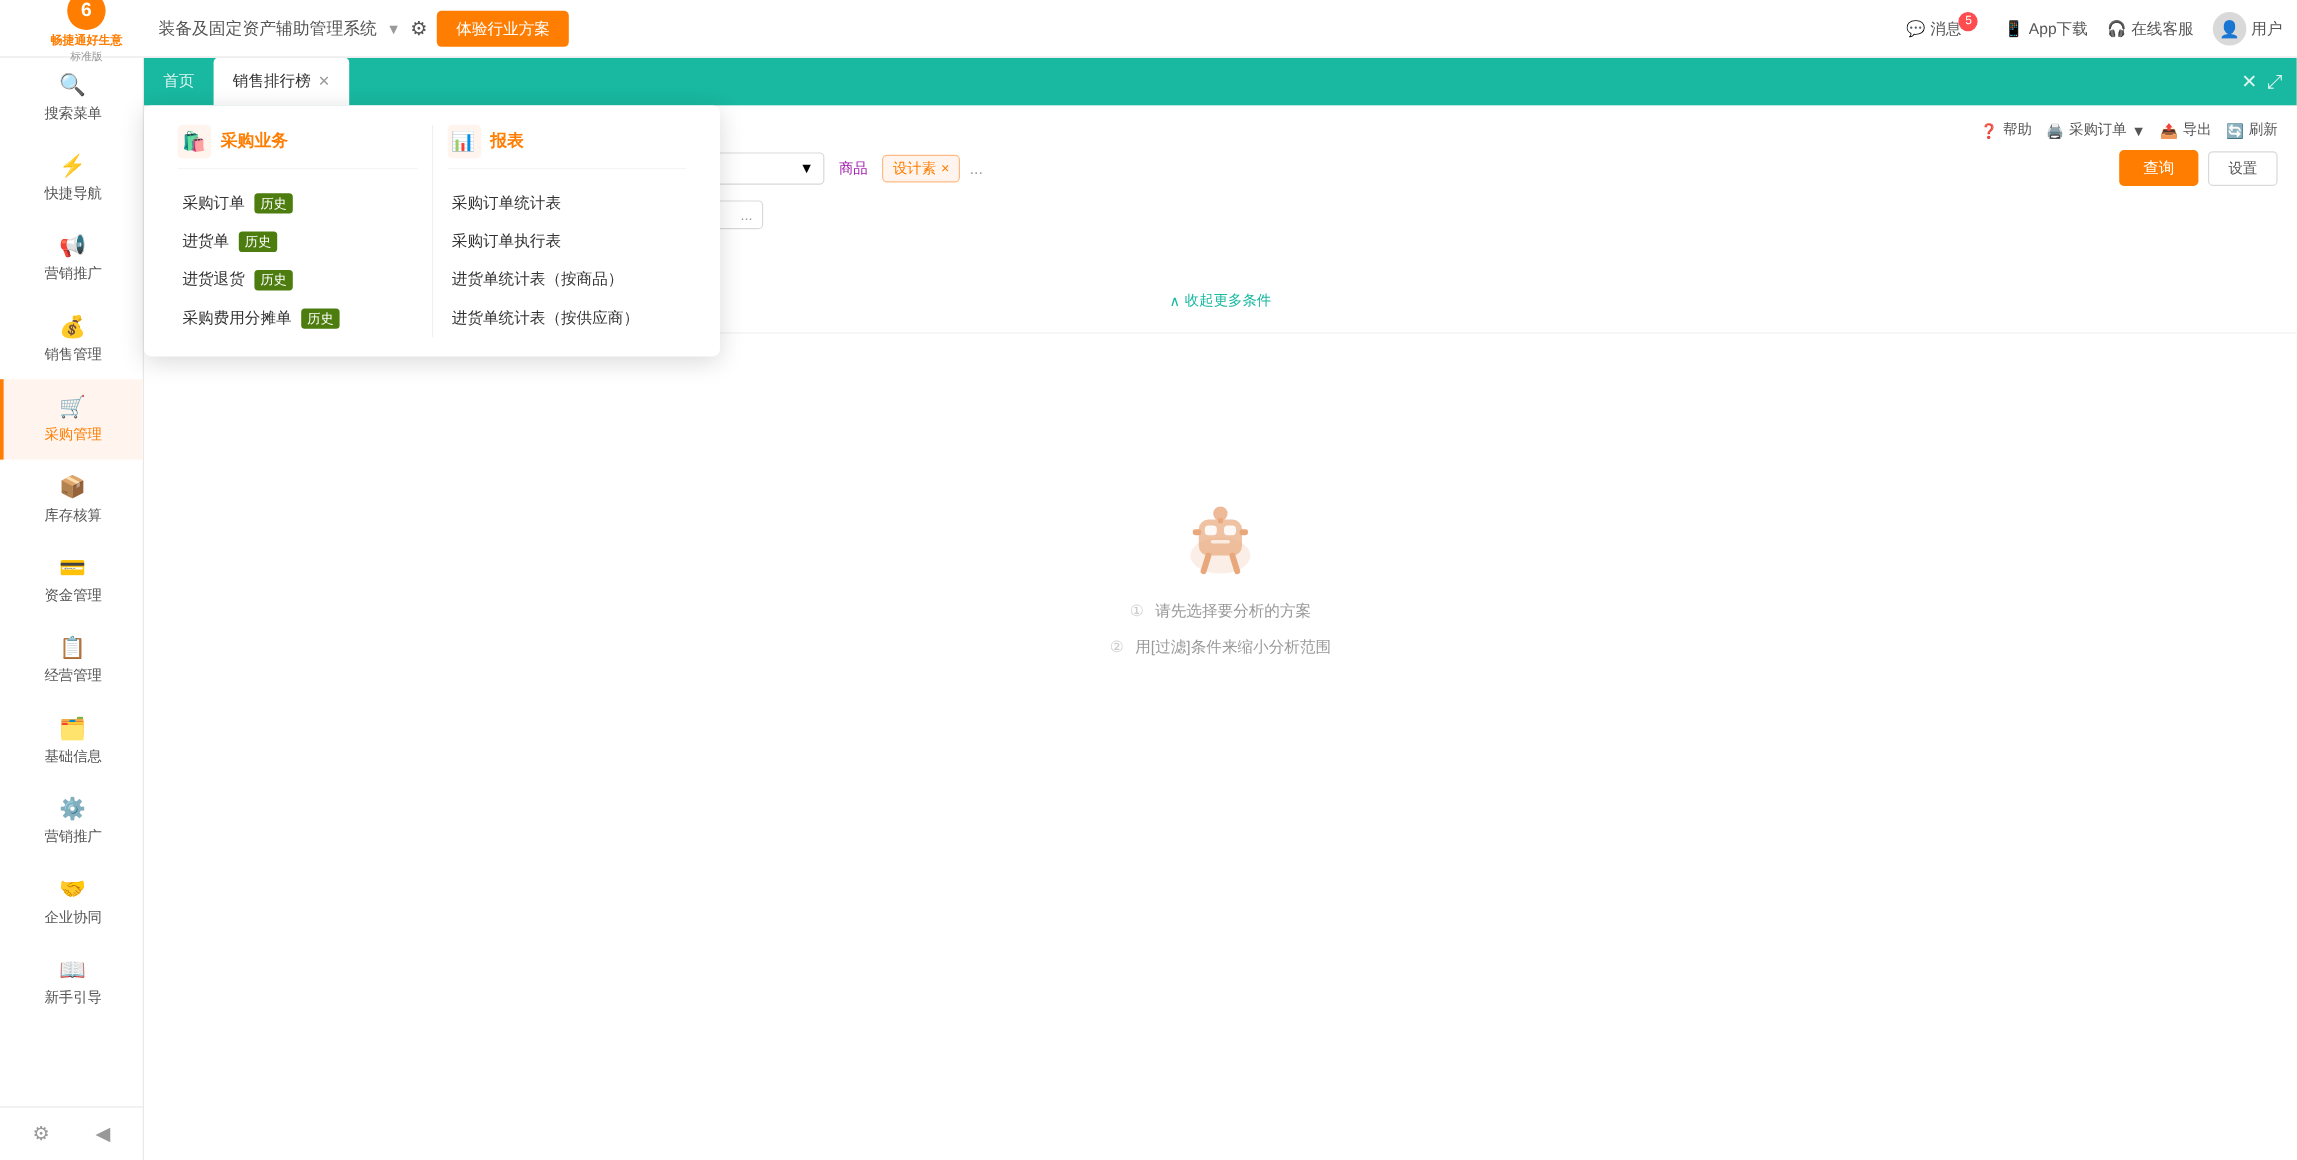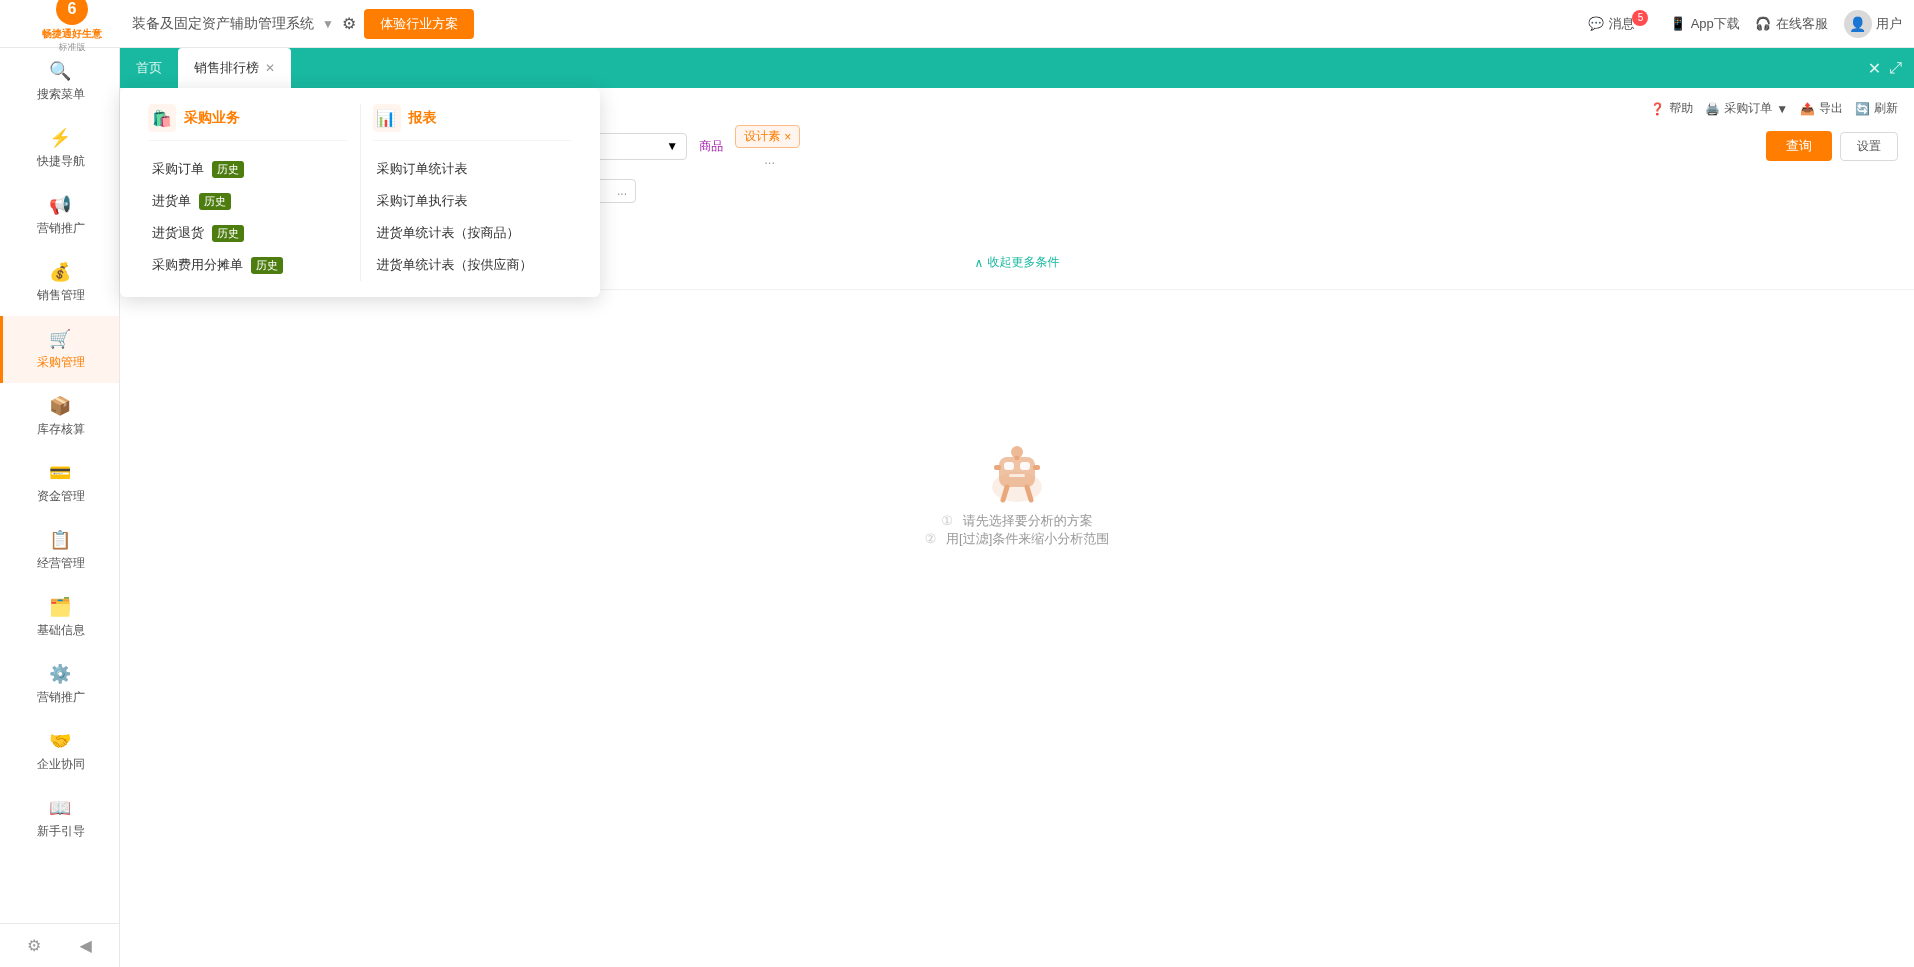--- a/index.html
+++ b/index.html
@@ -248,21 +248,21 @@
       justify-content: center;
     }
 
     
     .empty-state {
       display: flex;
       flex-direction: column;
       align-items: center;
       justify-content: center;
       height: 400px;
-      gap: 0;
+      gap: 12px;
     }
     .empty-text { color: #999; font-size: 13px; }
 
     
     .dropdown-menu {
       position: fixed;
       top: 88px;
       left: 120px;
       background: #fff;
       border-radius: 6px;
@@ -471,21 +471,21 @@
           <span style="color:#19b8a0; font-size:12px;">自定义</span>
         </div>
 
         <span class="filter-label">单据状态</span>
         <div class="filter-select" style="min-width:200px;">
           <span style="color:#bbb;">单据状态</span>
           <span>▼</span>
         </div>
 
         <span class="filter-label">商品</span>
-        <div style="display:flex; align-items:center; gap:4px;flex-direction:column;">
+        <div style="display:flex; align-items:center; gap:4px;">
           <div class="filter-tag">
             <span>设计素</span>
             <span class="filter-tag-close">×</span>
           </div>
           <span class="filter-dots">...</span>
         </div>
 
         <div class="toolbar-right">
           <button class="query-btn">查询</button>
           <button class="settings-btn">设置</button>

